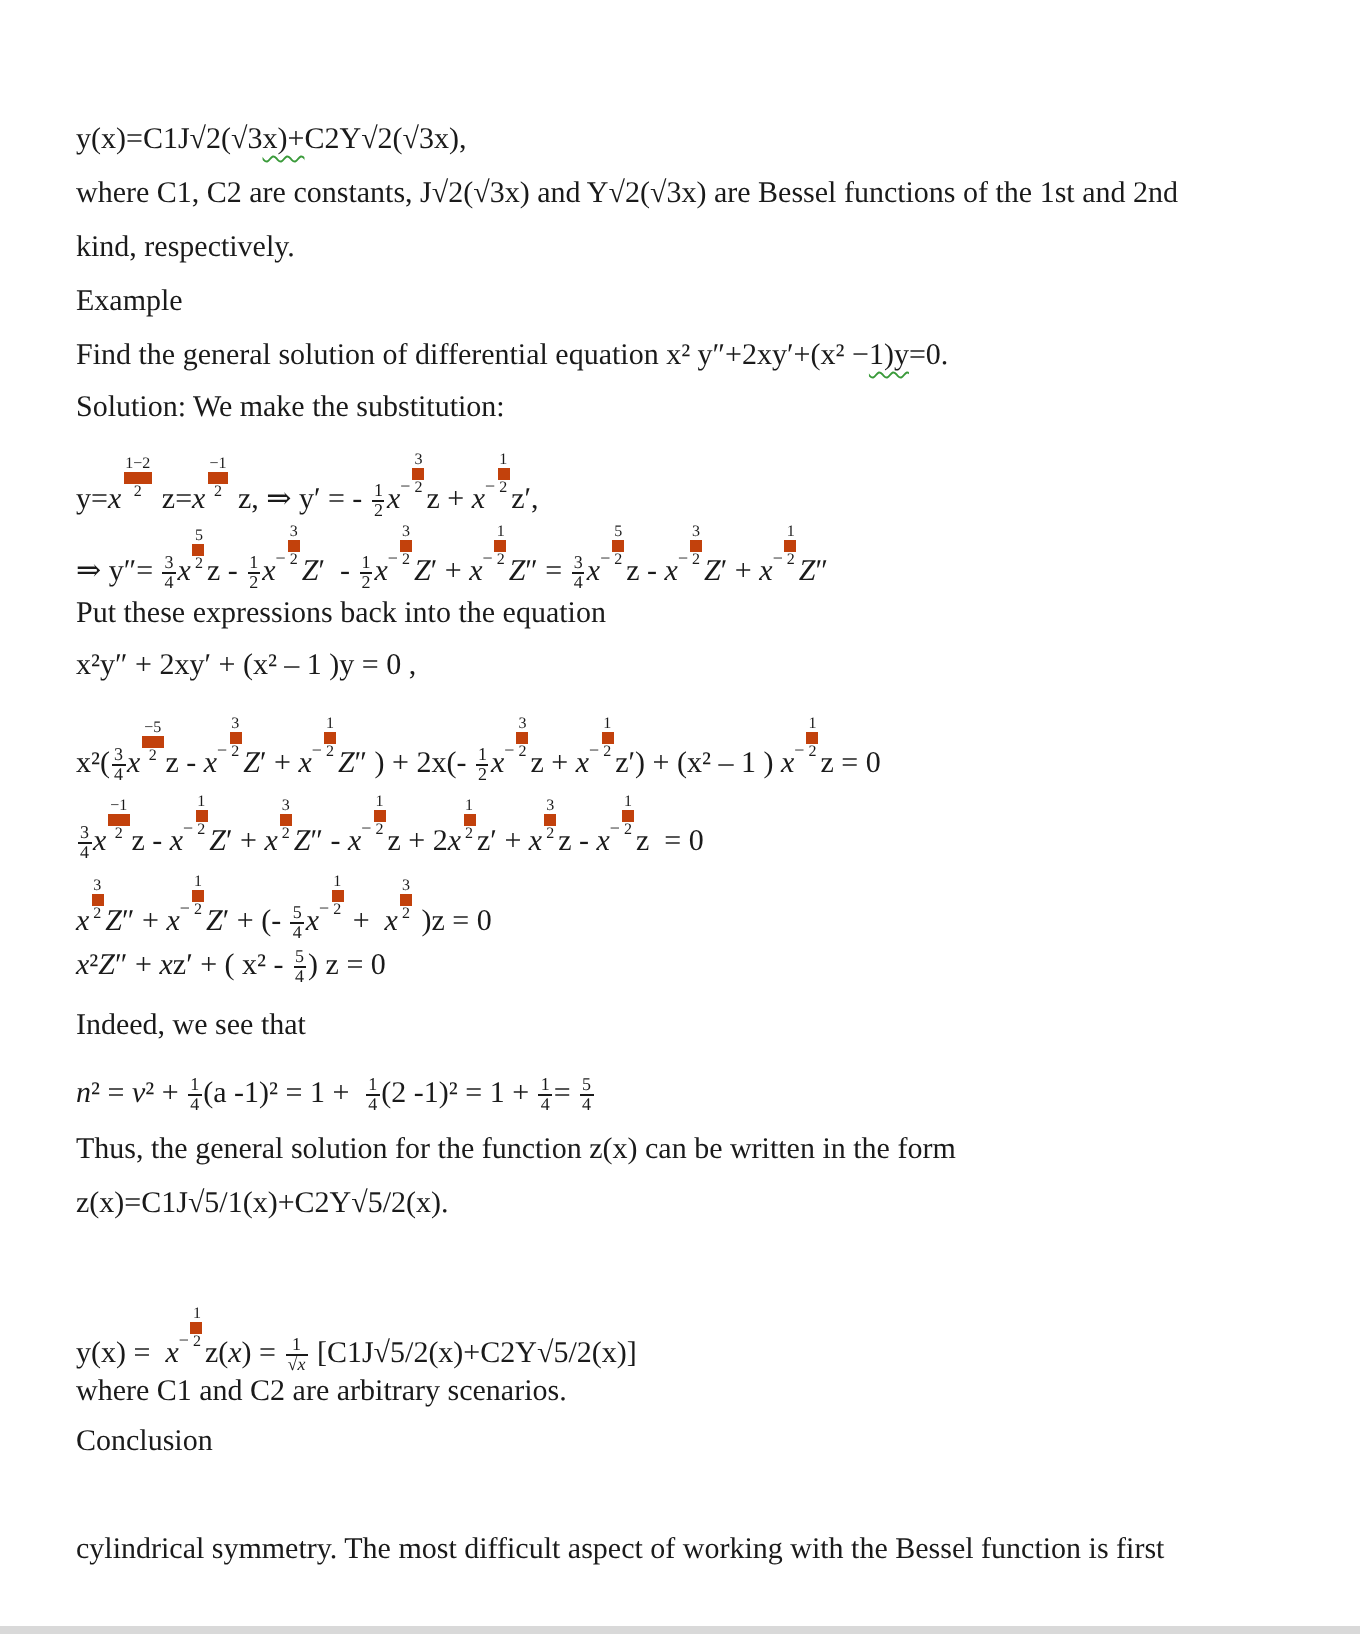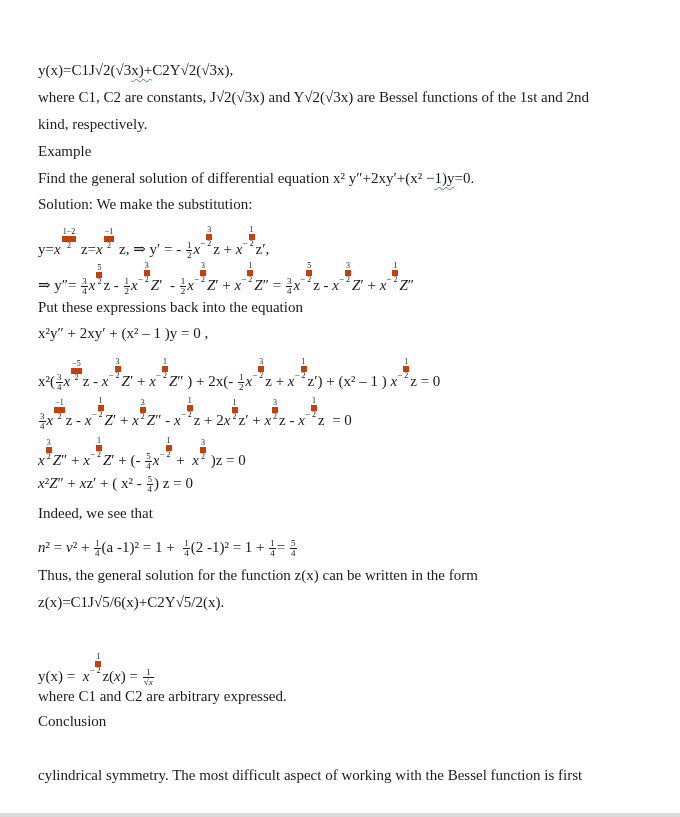--- a/index.html
+++ b/index.html
@@ -61,24 +61,24 @@
     <i class="v">x</i>²<i class="v">Z</i>″ + <i class="v">x</i>z′ + ( x² - <span class="frac"><span class="n">5</span><span class="d">4</span></span>) z = 0
   </div>
 
   <div class="line" style="top:503px">Indeed, we see that</div>
 
   <div class="line math" style="top:537px">
     <i class="v">n</i>² = <i class="v">ν</i>² + <span class="frac"><span class="n">1</span><span class="d">4</span></span>(a -1)² = 1 + &nbsp;<span class="frac"><span class="n">1</span><span class="d">4</span></span>(2 -1)² = 1 + <span class="frac"><span class="n">1</span><span class="d">4</span></span>= <span class="frac"><span class="n">5</span><span class="d">4</span></span>
   </div>
 
   <div class="line" style="top:565px">Thus, the general solution for the function z(x) can be written in the form</div>
-  <div class="line" style="top:592px">z(x)=C1J√5/6(x)+C2Y√5/2(x).</div>
+  <div class="line" style="top:592px">z(x)=C1J√5/1(x)+C2Y√5/2(x).</div>
 
   <div class="line math" style="top:653px">
-    y(x) = &nbsp;<i class="v">x</i><span class="ex">−<span class="efrac" style="vertical-align:0"><span class="n">1</span><span class="d">2</span></span></span>z(<i class="v">x</i>) = <span class="frac"><span class="n">1</span><span class="d">√<i class="v">x</i></span></span> 
+    y(x) = &nbsp;<i class="v">x</i><span class="ex">−<span class="efrac" style="vertical-align:0"><span class="n">1</span><span class="d">2</span></span></span>z(<i class="v">x</i>) = <span class="frac"><span class="n">1</span><span class="d">√<i class="v">x</i></span></span> <span>[C1J√5/2(x)+C2Y√5/2(x)]</span>
   </div>
 
-  <div class="line" style="top:686px">where C1 and C2 are arbitrary expressed.</div>
+  <div class="line" style="top:686px">where C1 and C2 are arbitrary scenarios.</div>
 
   <div class="line bold" style="top:711px">Conclusion</div>
   <div class="line" style="top:765px">cylindrical symmetry. The most difficult aspect of working with the Bessel function is first</div>
 </div>
 <div class="bottom-edge"></div>
 
 </body></html>

